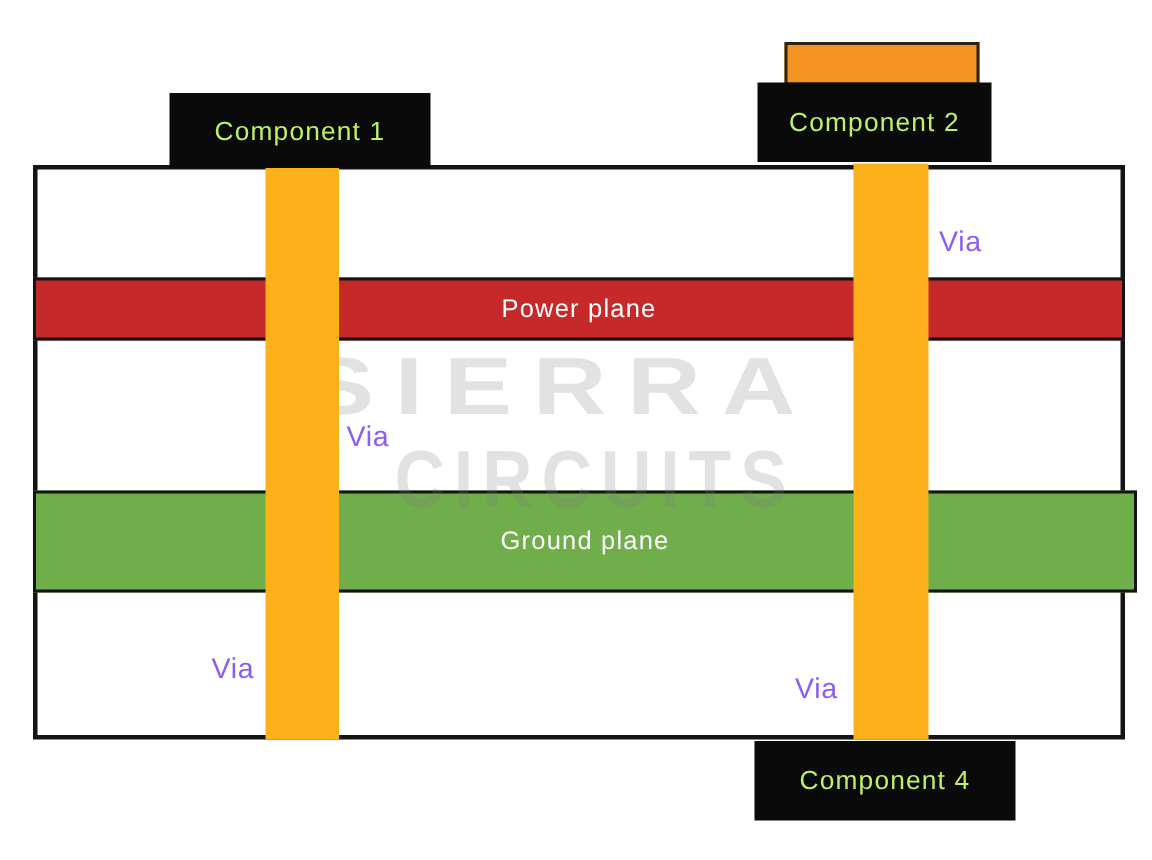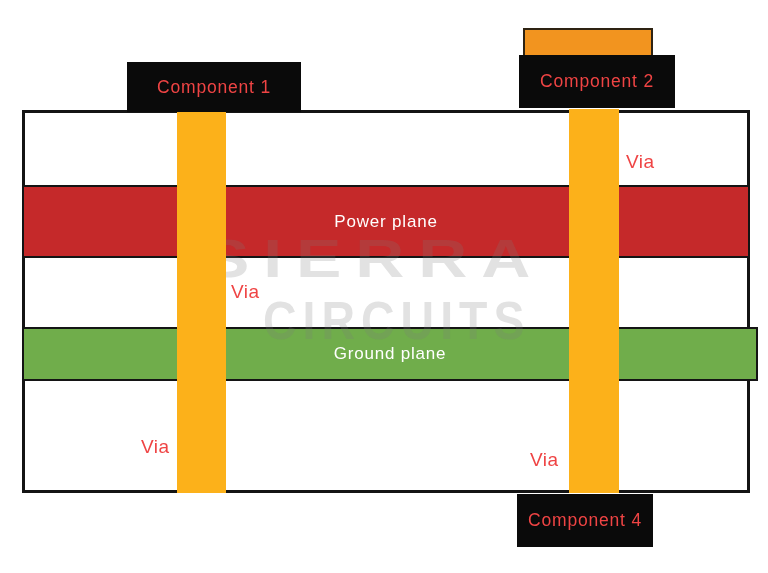--- a/index.html
+++ b/index.html
@@ -20,22 +20,22 @@
     border: 3px solid #141414;
     z-index: 0;
   }
 
   
   .plane {
     border: 2px solid #141414;
     z-index: 1;
     display: flex; align-items: center; justify-content: center;
   }
-  .plane-power  { left: 22px; top: 185px; width: 728px; height: 73px; }
-  .plane-ground { left: 22px; top: 327px; width: 736px; height: 54px; align-items: center; }
+  .plane-power  { left: 22px; top: 185px; width: 728px; height: 42px; }
+  .plane-ground { left: 22px; top: 327px; width: 736px; height: 68px; align-items: center; }
   .plane-label {
     color: #ffffff;
     font-size: 17px;
     letter-spacing: 0.8px;
     font-weight: 400;
   }
 
   
   .wm {
     z-index: 3;
@@ -52,41 +52,40 @@
   
   .via { z-index: 4; }
   .via-left  { left: 177px; top: 111px; width: 49px; height: 382px; }
   .via-right { left: 569px; top: 109px; width: 50px; height: 384px; }
 
   
   .component {
     background: #0a0a0a;
     z-index: 5;
     display: flex; align-items: center; justify-content: center;
-    color: #ef4444;
+    color: #bef264;
     font-size: 17.5px;
     letter-spacing: 0.8px;
-    margin-left: 14px;
   }
   .component-1 { left: 113px; top: 62px;  width: 174px; height: 50px; }
   .component-2 { left: 505px; top: 55px;  width: 156px; height: 53px; }
   .component-3 { left: 112px; top: 493px; width: 170px; height: 52px; }
-  .component-4 { left: 503px; top: 494px; width: 136px; height: 53px; }
+  .component-4 { left: 503px; top: 494px; width: 174px; height: 53px; }
 
   
   .cap {
     left: 523px; top: 28px; width: 130px; height: 29px;
     border: 2px solid #2e2313;
     z-index: 4;
   }
 
   
   .via-label {
     z-index: 6;
-    color: #ef4444;
+    color: #8b5cf6;
     font-size: 19px;
     font-weight: 500;
     letter-spacing: 0.5px;
     line-height: 1;
   }
   .via-label-1 { left: 626px; top: 152px; }
   .via-label-2 { left: 231px; top: 282px; }
   .via-label-3 { left: 141px; top: 437px; }
   .via-label-4 { left: 530px; top: 450px; }
 </style>

